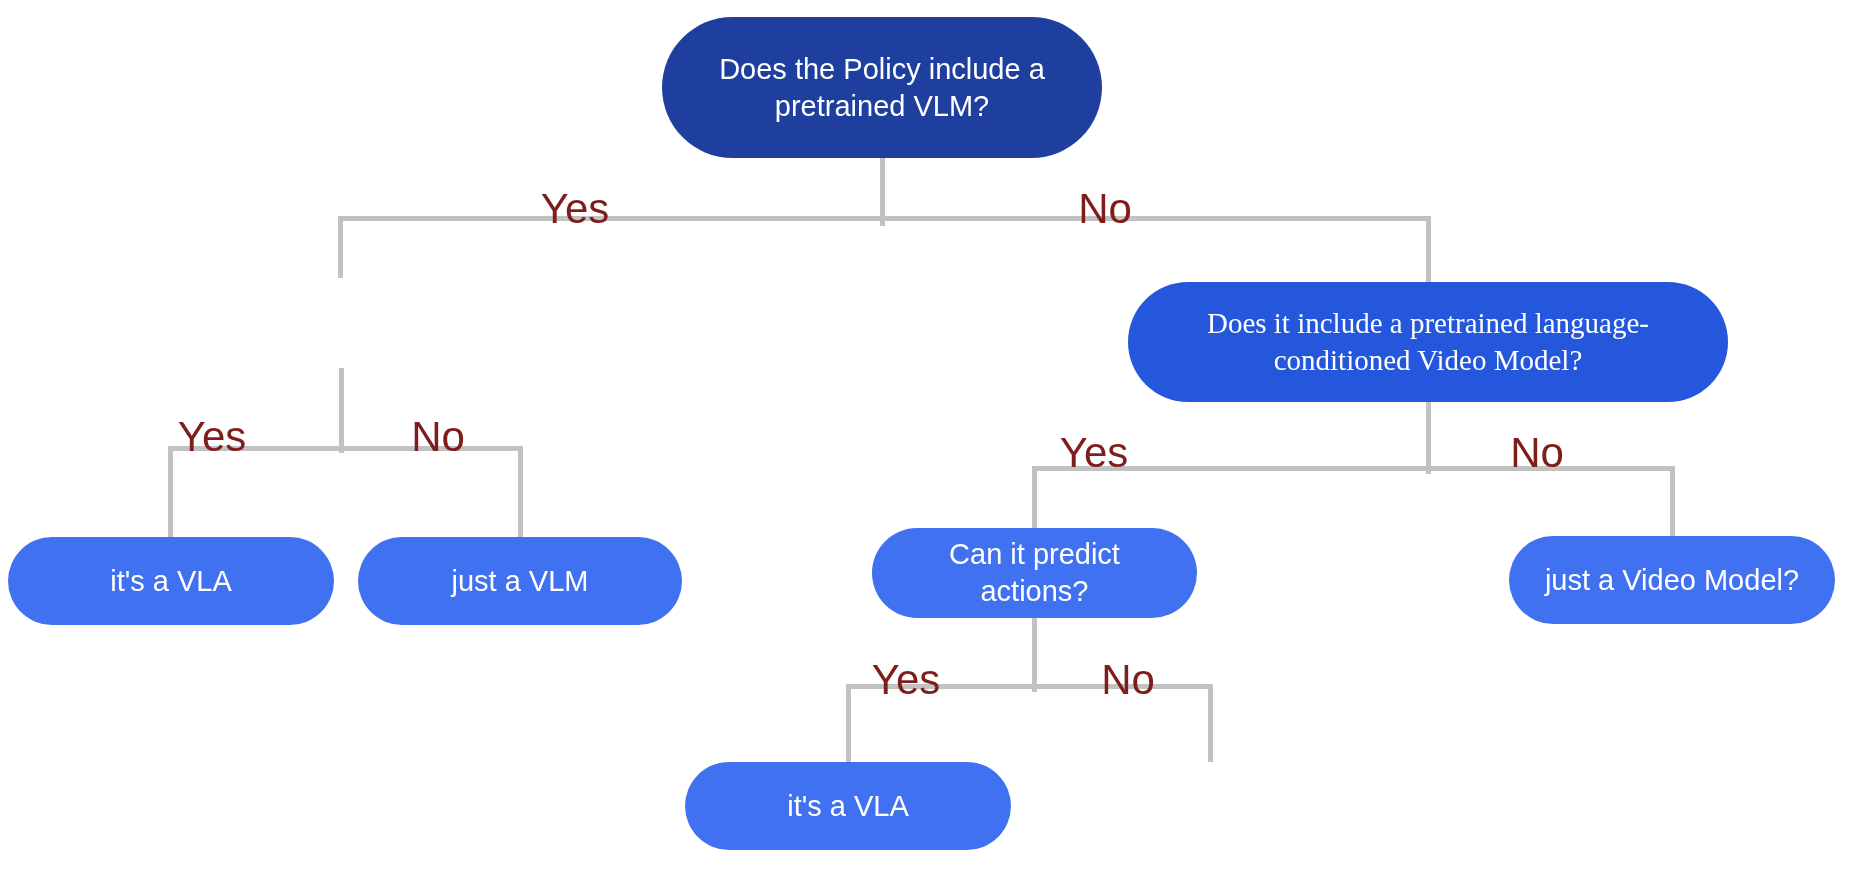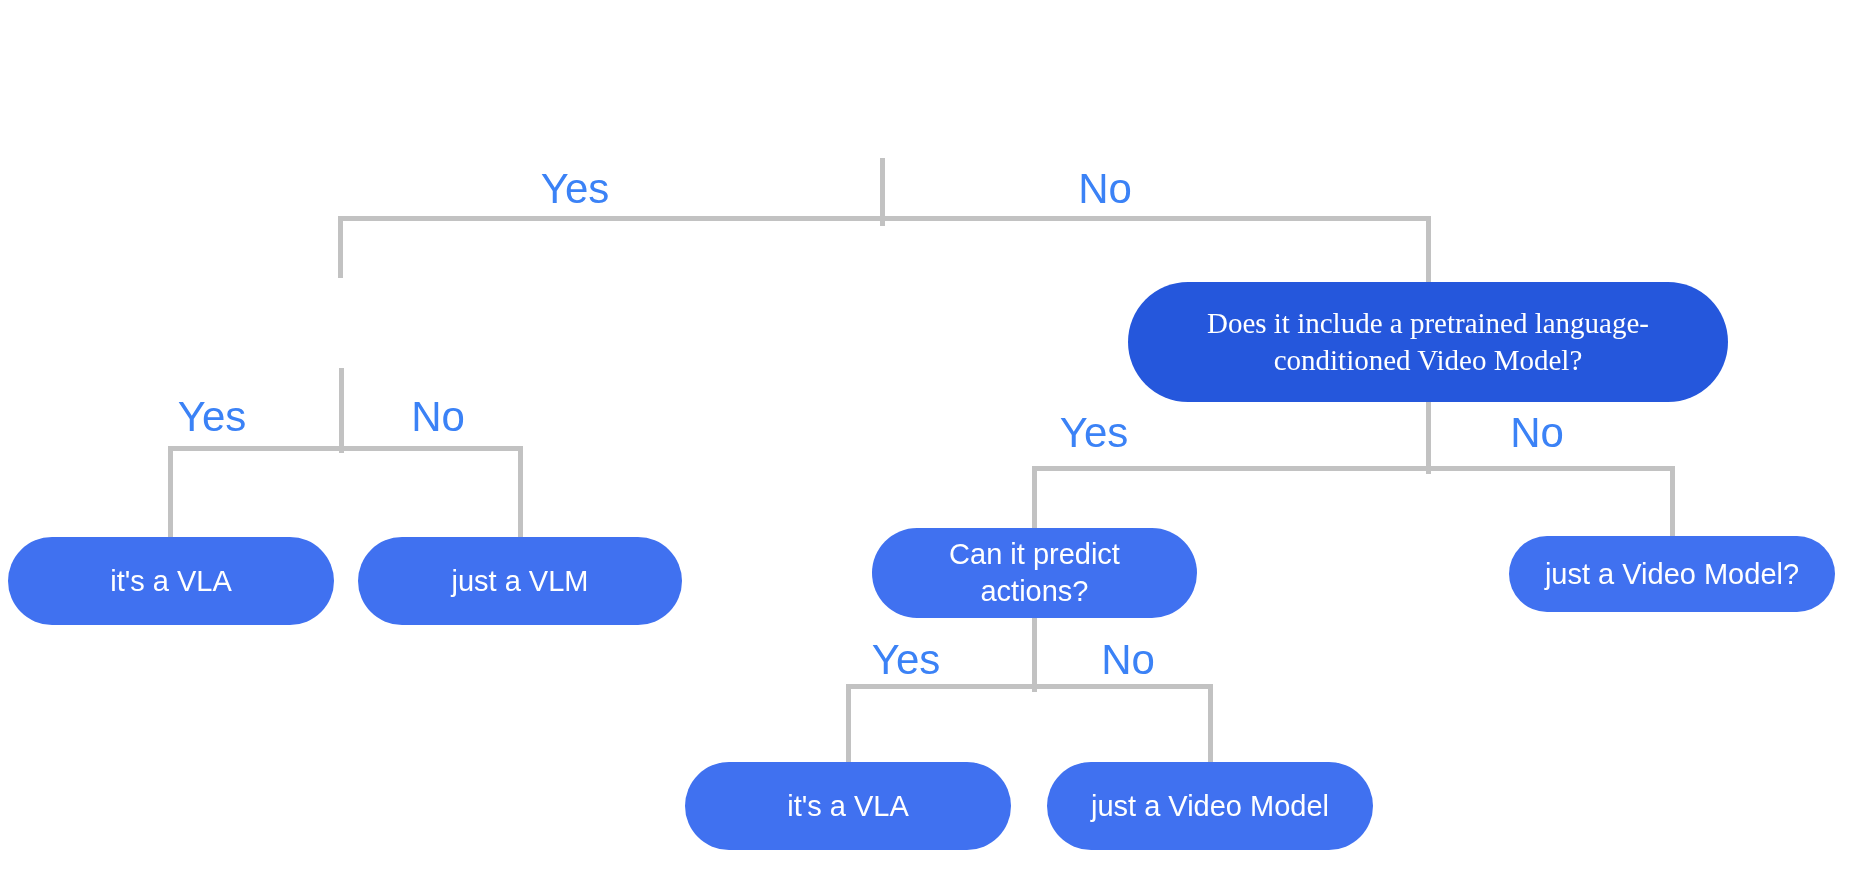--- a/index.html
+++ b/index.html
@@ -10,21 +10,21 @@
   .node{
     position:absolute;display:flex;align-items:center;justify-content:center;
     text-align:center;color:#ffffff;font-size:29px;line-height:1.26;
     border-radius:999px;box-sizing:border-box;
   }
   .node.root{background:#1e3f9e;}
   .node.branch{background:#2557dc;}
   .node.leaf{background:#4071f0;}
   .edge-label{
     position:absolute;transform:translate(-50%,-50%);
-    color:#3b82f6;font-size:42px;line-height:1;white-space:nowrap;
+    color:#7f1d1d;font-size:42px;line-height:1;white-space:nowrap;margin-top:20px;
   }
   .line{position:absolute;background:#c2c2c2;}
 </style>
 </head>
 <body>
 
 <div class="canvas">
 
   <div class="line" style="left:880px;top:158px;width:5px;height:68px;"></div>
   <div class="line" style="left:338px;top:216px;width:1093px;height:5px;"></div>
@@ -51,29 +51,29 @@
 
   <div class="edge-label" style="left:212px;top:417px;">Yes</div>
   <div class="edge-label" style="left:438px;top:417px;">No</div>
 
   <div class="edge-label" style="left:1094px;top:433px;">Yes</div>
   <div class="edge-label" style="left:1537px;top:433px;">No</div>
 
   <div class="edge-label" style="left:906px;top:660px;">Yes</div>
   <div class="edge-label" style="left:1128px;top:660px;">No</div>
 
+  <div class="node root" style="left:662px;top:17px;width:440px;height:141px;padding:0 40px;">Does the Policy include a pretrained VLM?</div>
 
 
   <div class="node branch" style="left:1128px;top:282px;width:600px;height:120px;padding:0 50px;font-family:Liberation Serif, serif;">Does it include a pretrained language-conditioned Video Model?</div>
 
   <div class="node leaf" style="left:8px;top:537px;width:326px;height:88px;">it's a VLA</div>
 
   <div class="node leaf" style="left:872px;top:528px;width:325px;height:90px;padding:0 55px;">Can it predict actions?</div>
 
   <div class="node leaf" style="left:358px;top:537px;width:324px;height:88px;">just a VLM</div>
 
-  <div class="node leaf" style="left:1509px;top:536px;width:326px;height:76px;">just a Video Model?</div>
+  <div class="node leaf" style="left:1509px;top:536px;width:326px;height:88px;">just a Video Model?</div>
 
   <div class="node leaf" style="left:685px;top:762px;width:326px;height:88px;">it's a VLA</div>
 
-  <div class="node leaf" style="left:1047px;top:762px;width:326px;height:88px;">just a Video Model</div>
 
 </div>
 
 </body></html>

